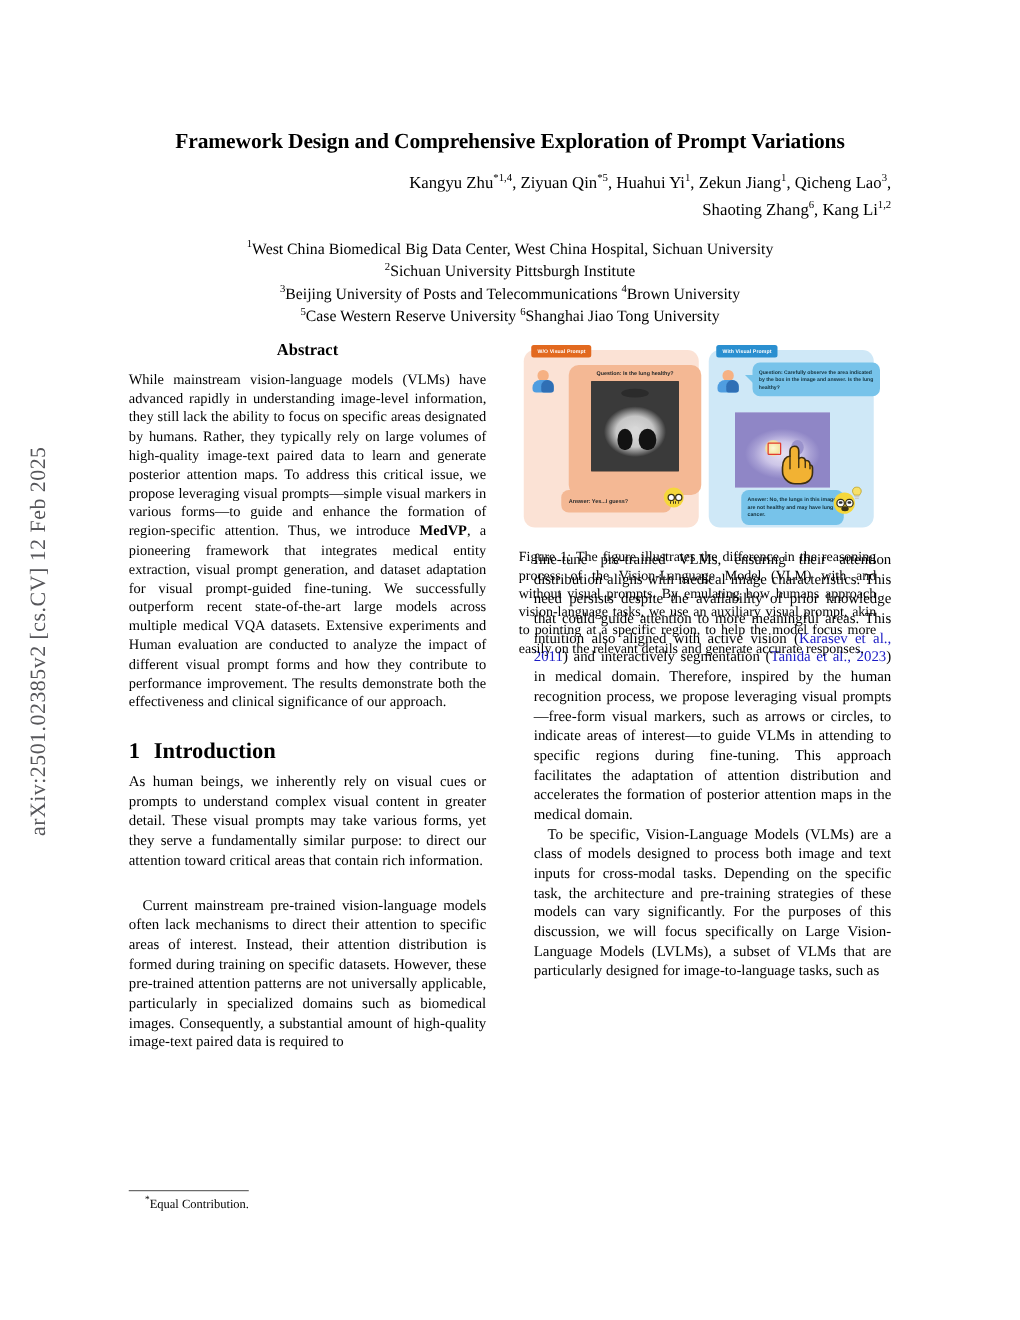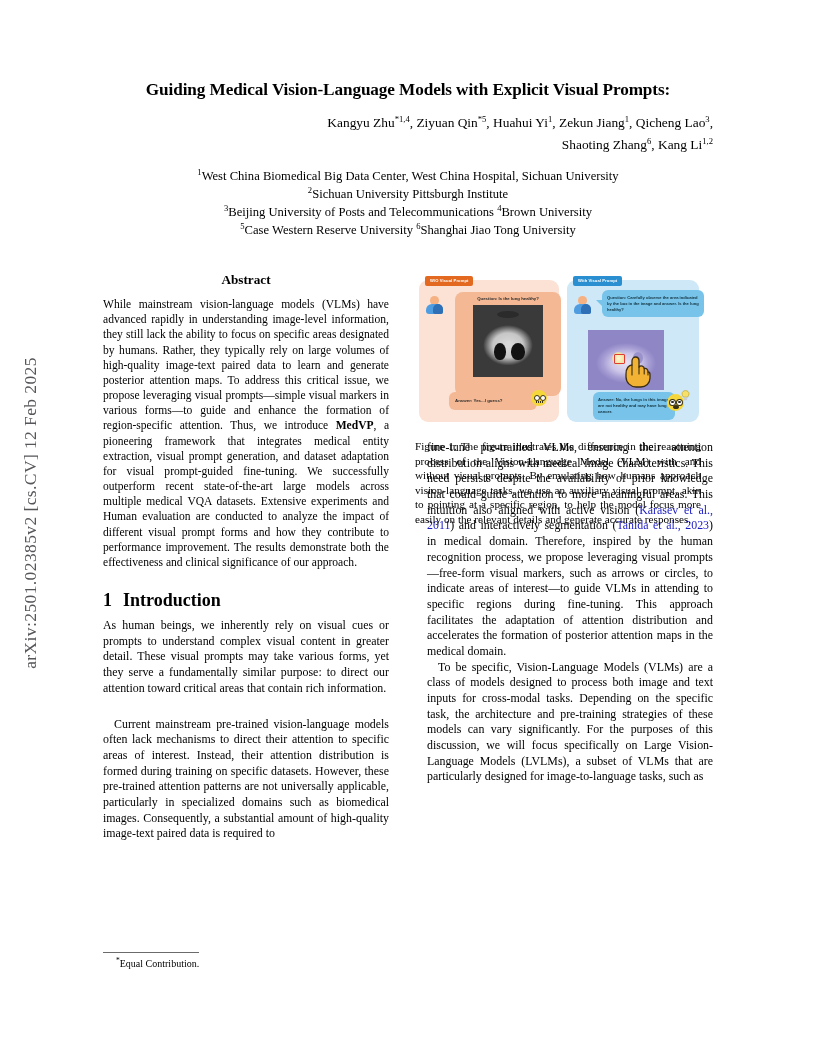--- a/index.html
+++ b/index.html
@@ -436,21 +436,22 @@
 <body>
 
 <div class="arxiv-stamp">
   <span>arXiv:2501.02385v2  [cs.CV]  12 Feb 2025</span>
 </div>
 
 <div class="page">
 
   <div class="content">
     <h1 class="title">
-      <span>Guiding Medical Vision-Language Models with Explicit Visual Prompts:</span><br>
+      <br>
+      <span>Framework Design and Comprehensive Exploration of Prompt Variations</span>
     </h1>
     <div class="authors">Kangyu Zhu<sup>*1,4</sup>, Ziyuan Qin<sup>*5</sup>, Huahui Yi<sup>1</sup>, Zekun Jiang<sup>1</sup>, Qicheng Lao<sup>3</sup>,</div>
     <div class="authors">Shaoting Zhang<sup>6</sup>, Kang Li<sup>1,2</sup></div>
     <div class="affils"><sup>1</sup>West China Biomedical Big Data Center, West China Hospital, Sichuan University<br><sup>2</sup>Sichuan University Pittsburgh Institute<br><sup>3</sup>Beijing University of Posts and Telecommunications <sup>4</sup>Brown University<br><sup>5</sup>Case Western Reserve University <sup>6</sup>Shanghai Jiao Tong University</div>
   </div>
 
   <div class="columns">
 
     <div class="col col-left">
       <div class="sec-center">Abstract</div>

